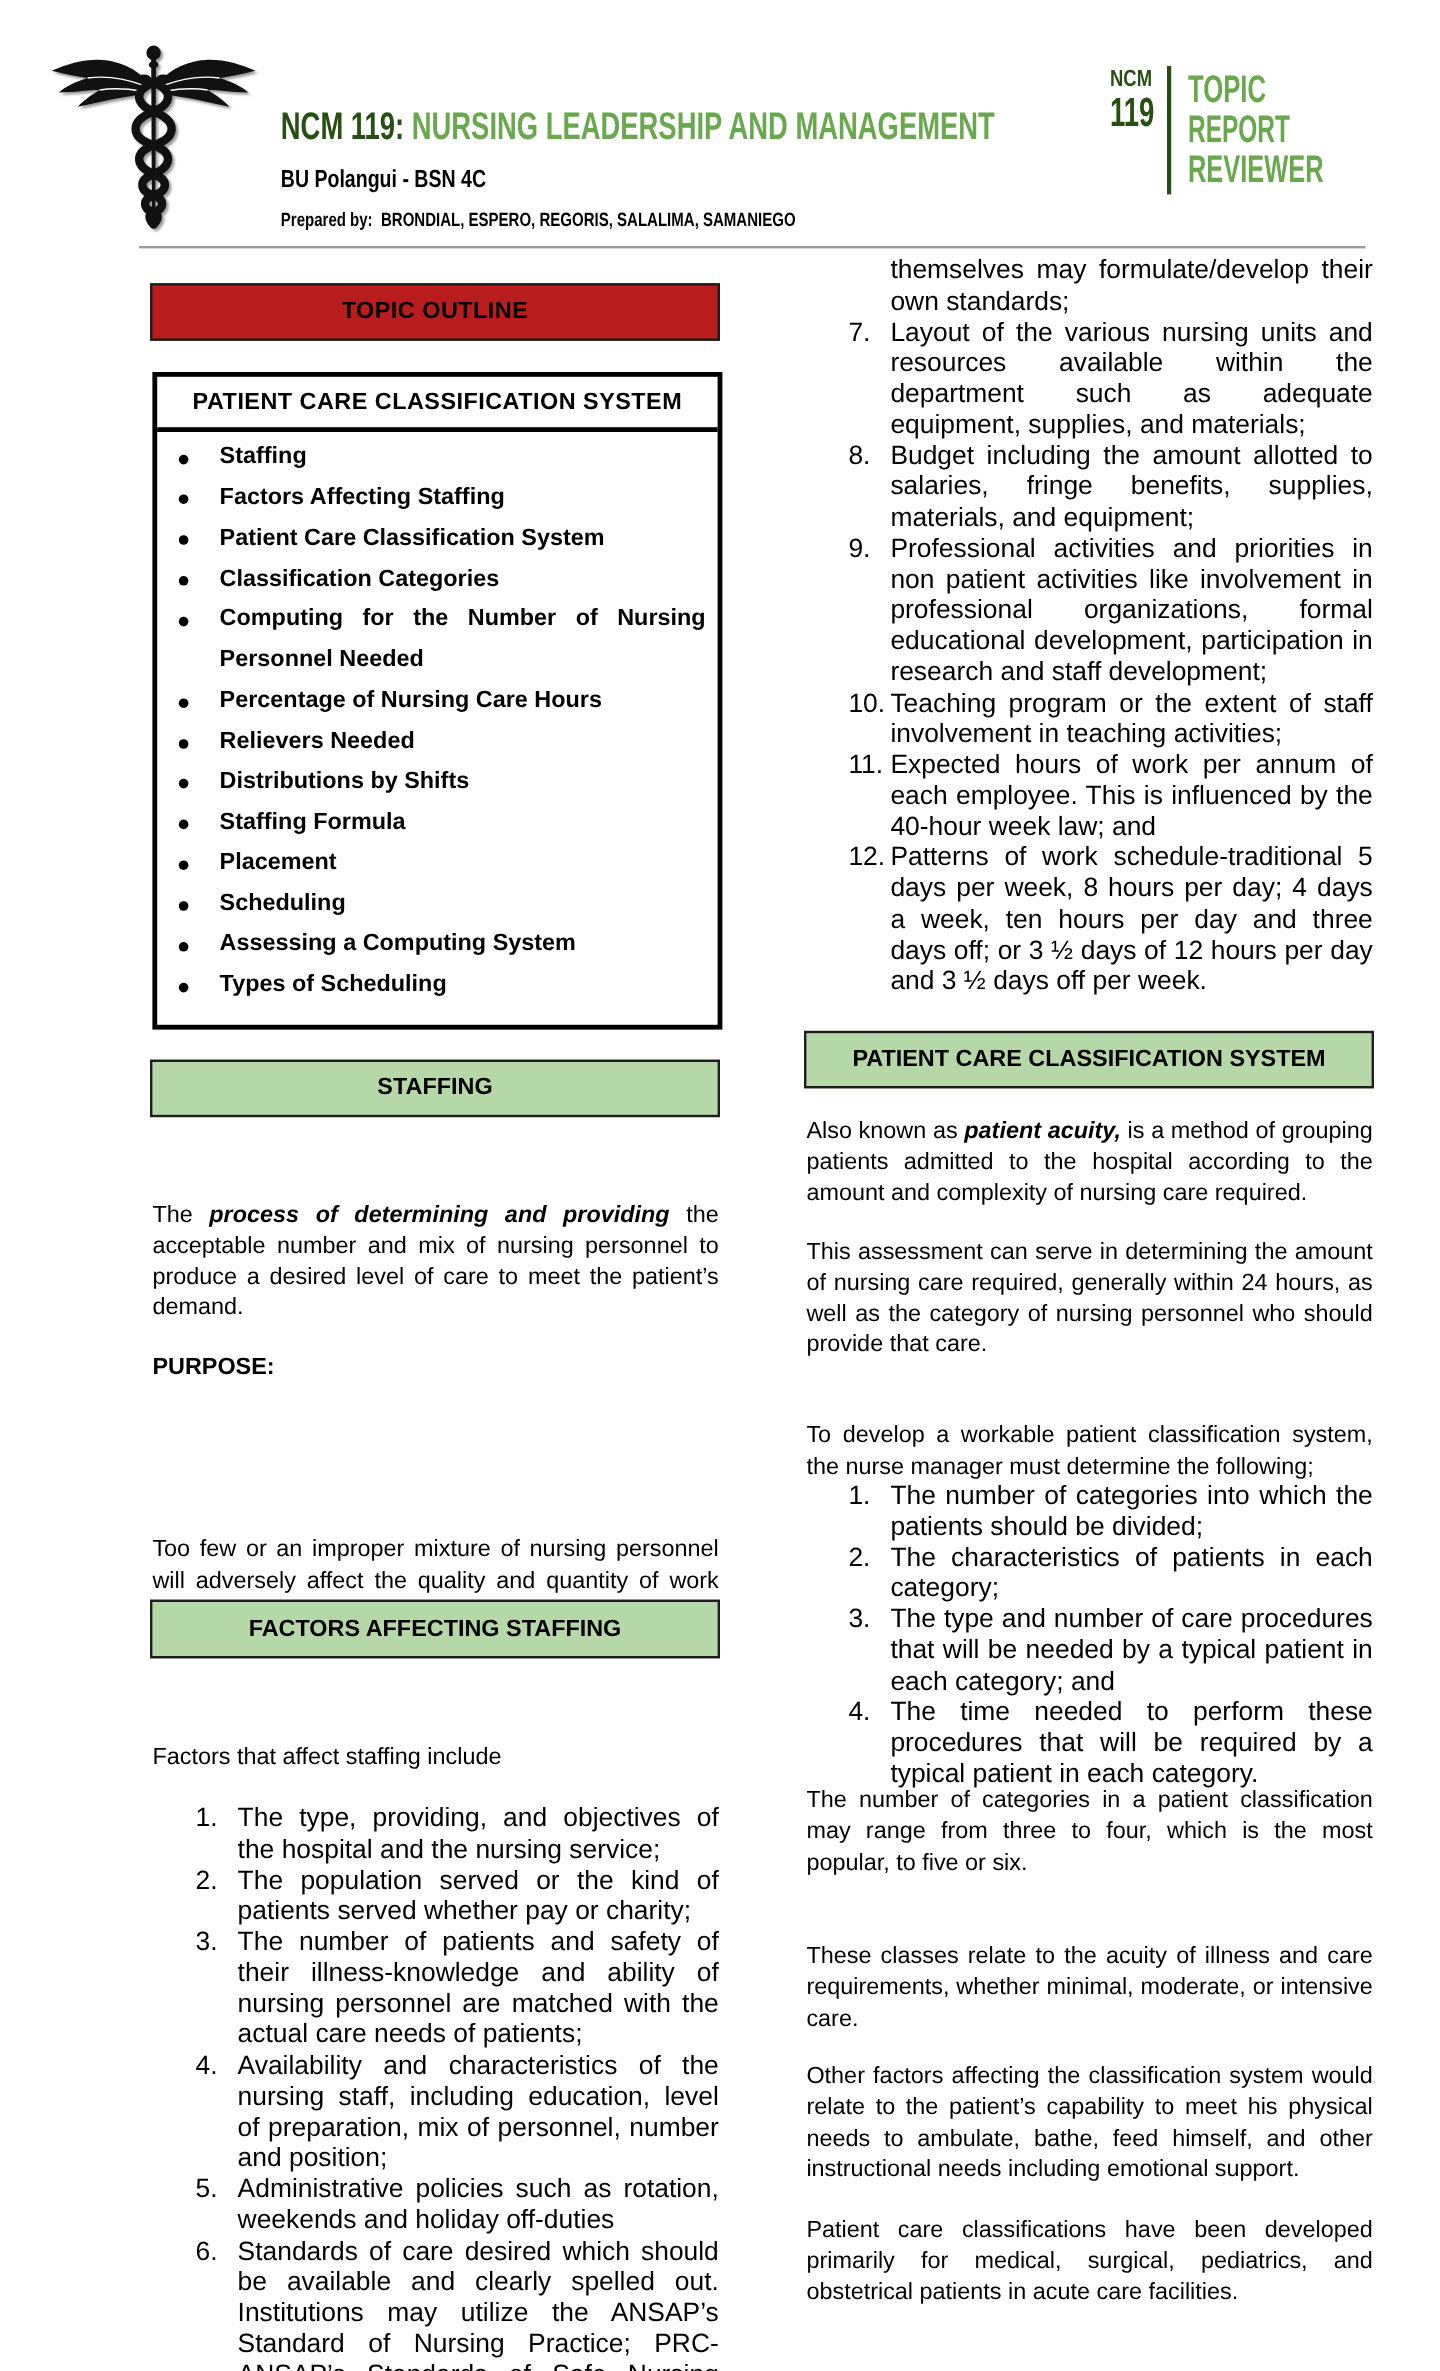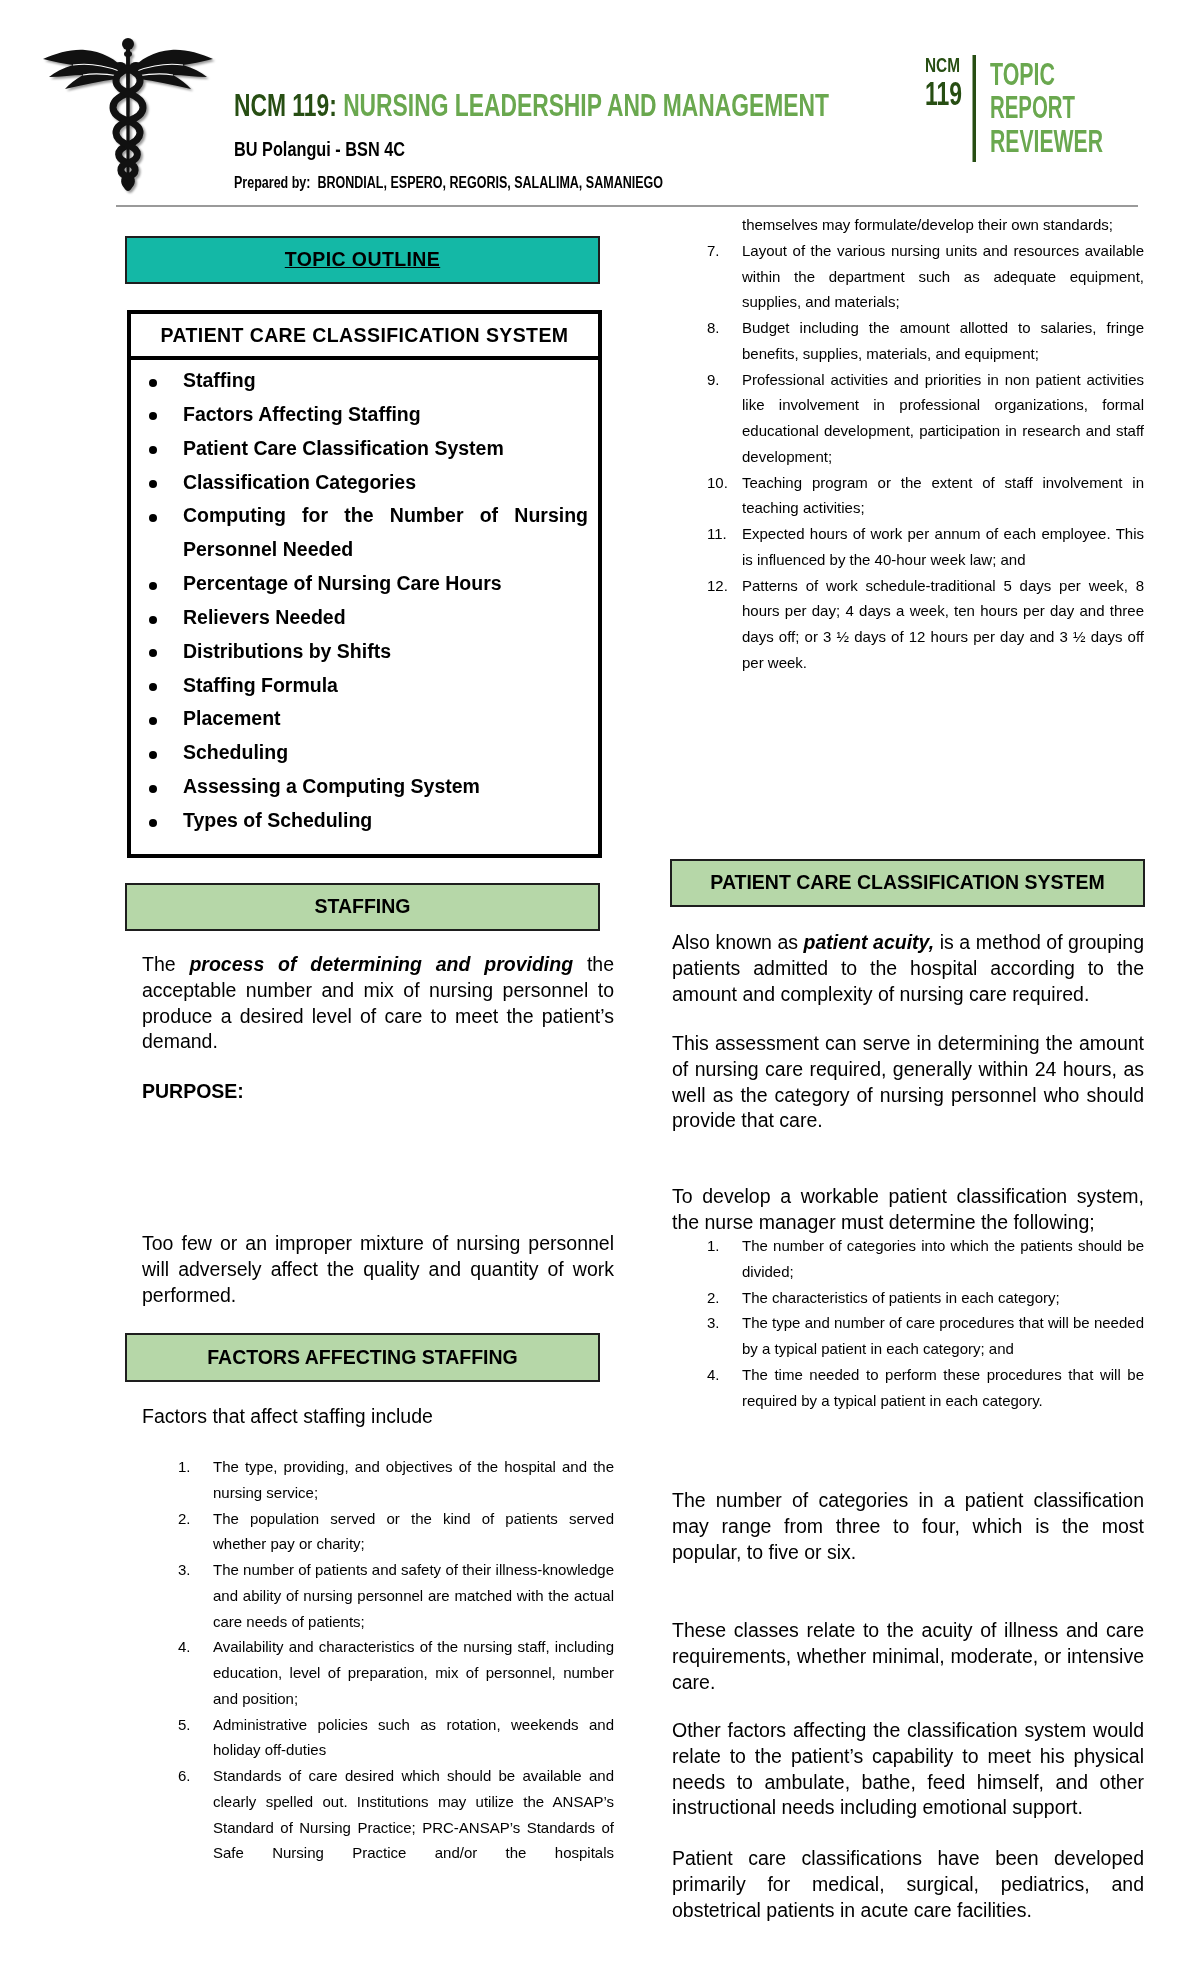--- a/index.html
+++ b/index.html
@@ -10,21 +10,21 @@
   }
   .hdr-svg { position:absolute; left:0; top:0; width:1200px; height:210px; }
   .hdr-svg text { font-family:"Liberation Sans", sans-serif; font-weight:bold; }
   .divider { position:absolute; left:116px; top:205px; width:1022px; height:2px; background:#9a9a9a; }
 
   .box {
     position:absolute; box-sizing:border-box; border:2px solid #1e1e1e;
     display:flex; align-items:center; justify-content:center;
     font-weight:bold; font-size:19.5px; line-height:1;
   }
-  .box.dark { background:#14b8a6;text-decoration:underline; }
+  .box.dark { background:#b91c1c; }
   .box.light { background:#b6d7a8; }
   .box.geo { letter-spacing:0.4px; }
 
   .outline {
     position:absolute; left:127px; top:310px; width:475px; height:548px;
     box-sizing:border-box; border:4px solid #000000;
   }
   .outline-head {
     height:42px; display:flex; align-items:center; justify-content:center;
     font-weight:bold; font-size:19.5px; letter-spacing:0.4px;
@@ -34,26 +34,26 @@
   .outline-list li {
     position:relative; font-weight:bold; font-size:19.5px; line-height:33.85px;
     text-align:justify;
   }
   .outline-list .bullet {
     position:absolute; left:-34px; top:14.6px; width:8px; height:8px;
     border-radius:50%; background:#000000;
   }
 
   .para { position:absolute; font-size:19.5px; line-height:25.75px; text-align:justify; margin:0; }
-  .col-l { left:142px; width:472px; }
+  .col-l { left:127px; width:472px;margin-top:48px; }
   .col-r { left:672px; width:472px; }
   .em { font-weight:bold; font-style:italic; }
   .bold { font-weight:bold; }
 
-  .nlist { position:absolute; font-size:15px; line-height:25.75px; }
+  .nlist { position:absolute; font-size:22px; line-height:25.75px; }
   .nitem { position:relative; padding-left:71px; text-align:justify; }
   .nitem .num { position:absolute; left:36px; top:0; }
   .nlist.col-r .nitem { padding-left:70px; }
   .nlist.col-r .nitem .num { left:35px; }
   .justify-last { text-align-last:justify; }
 </style>
 </head>
 <body>
 
 <div class="page">

